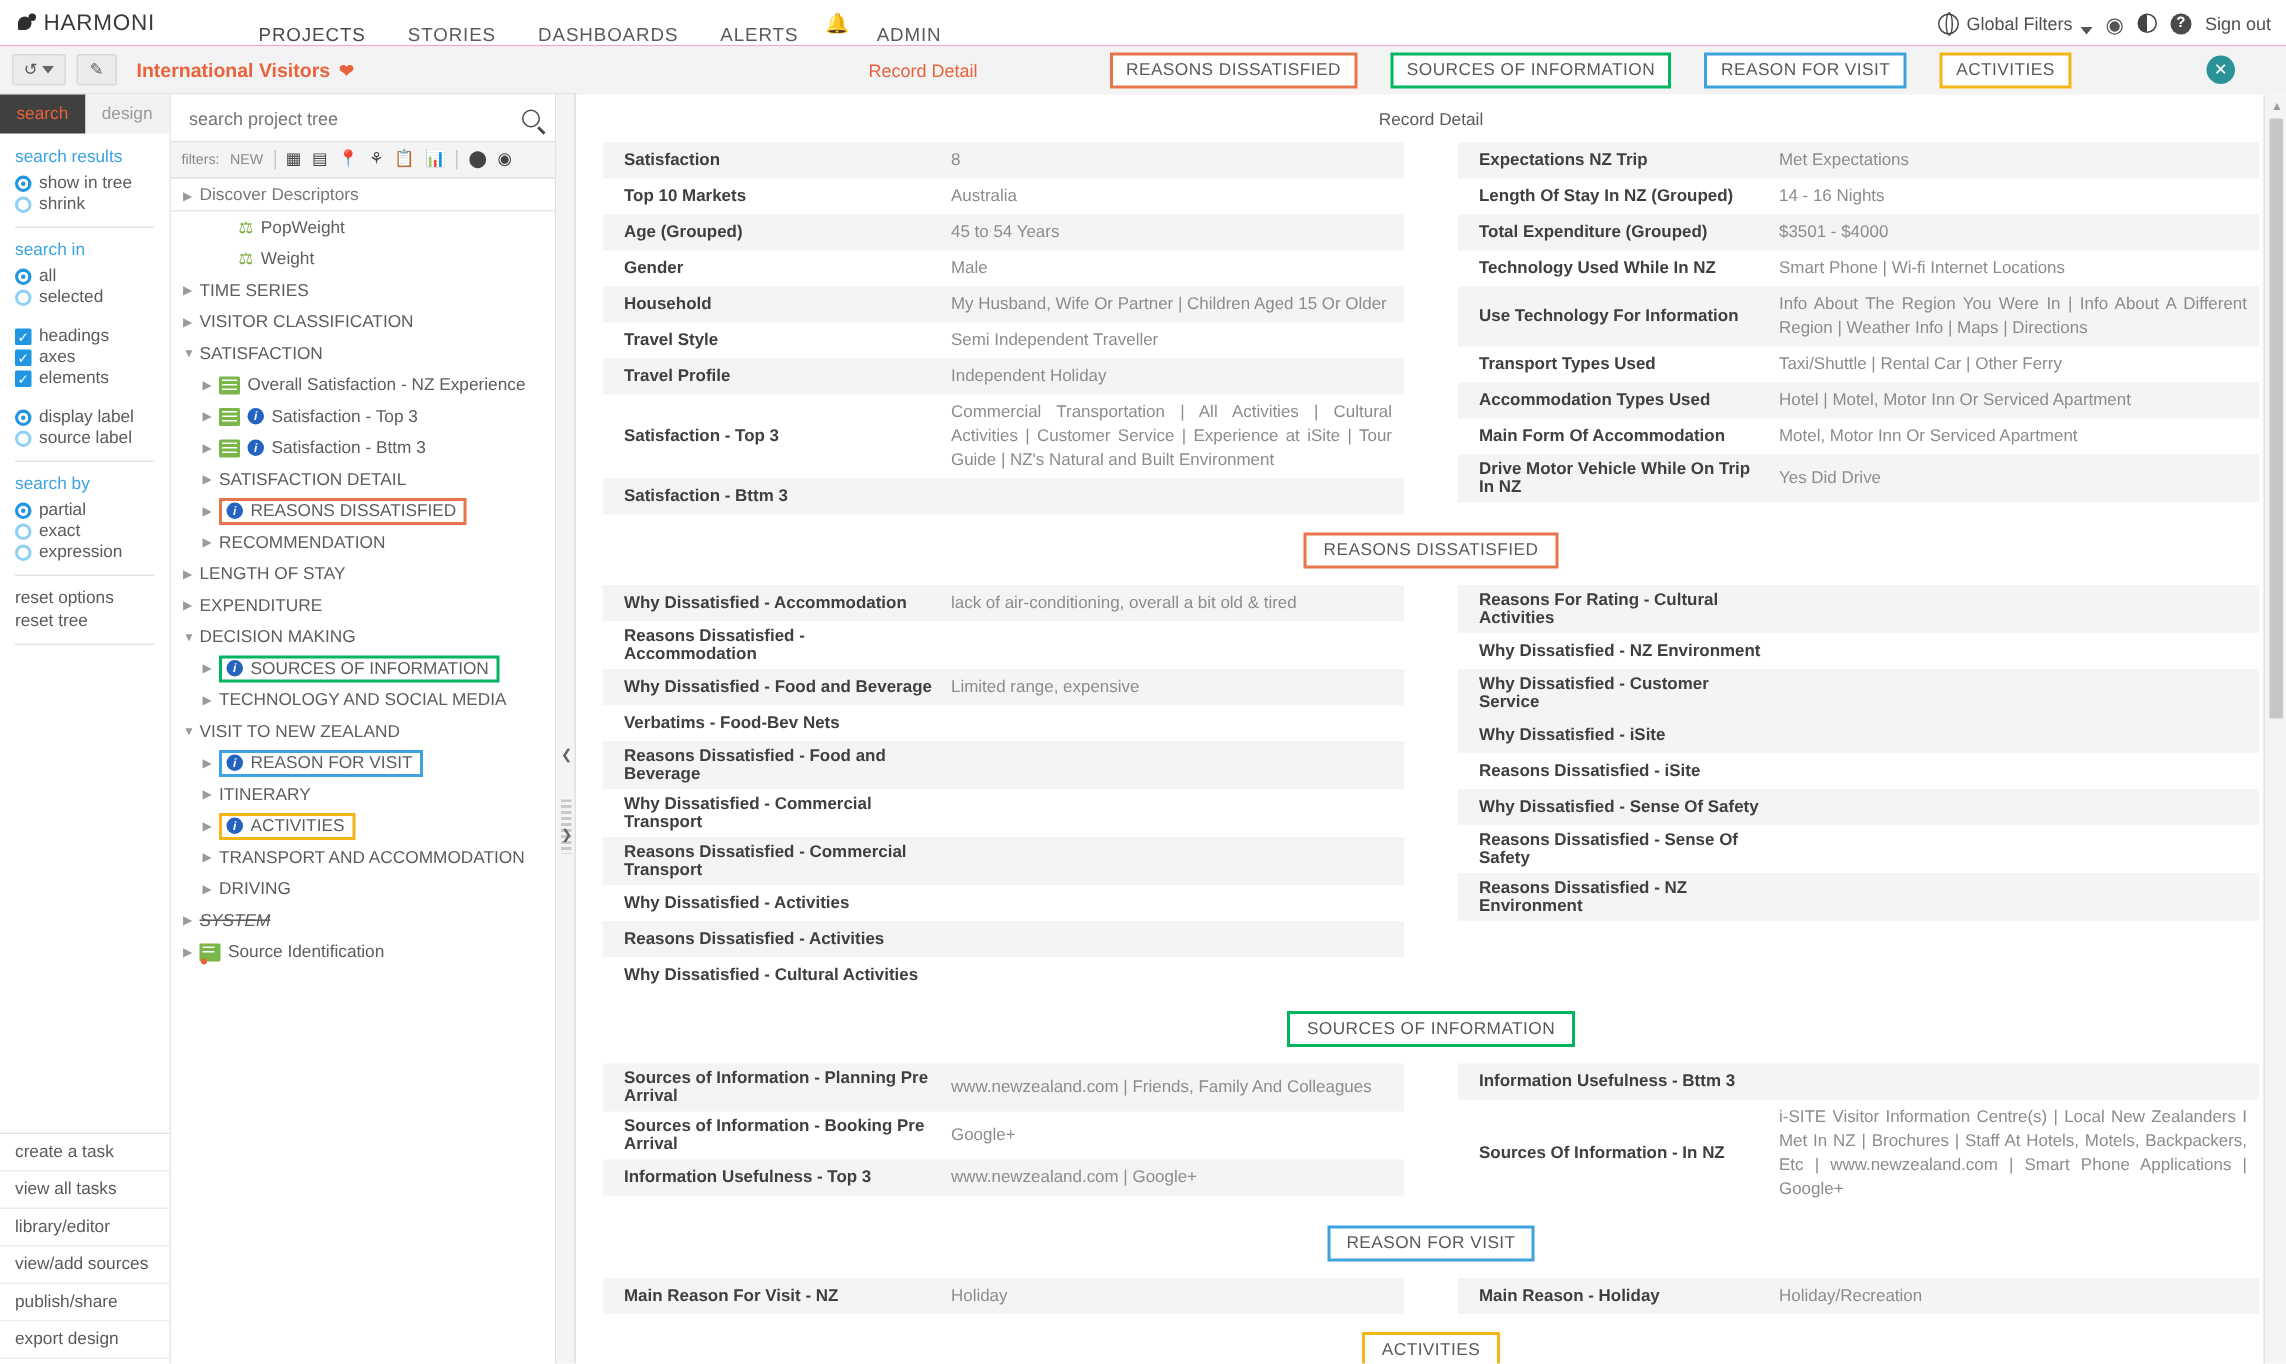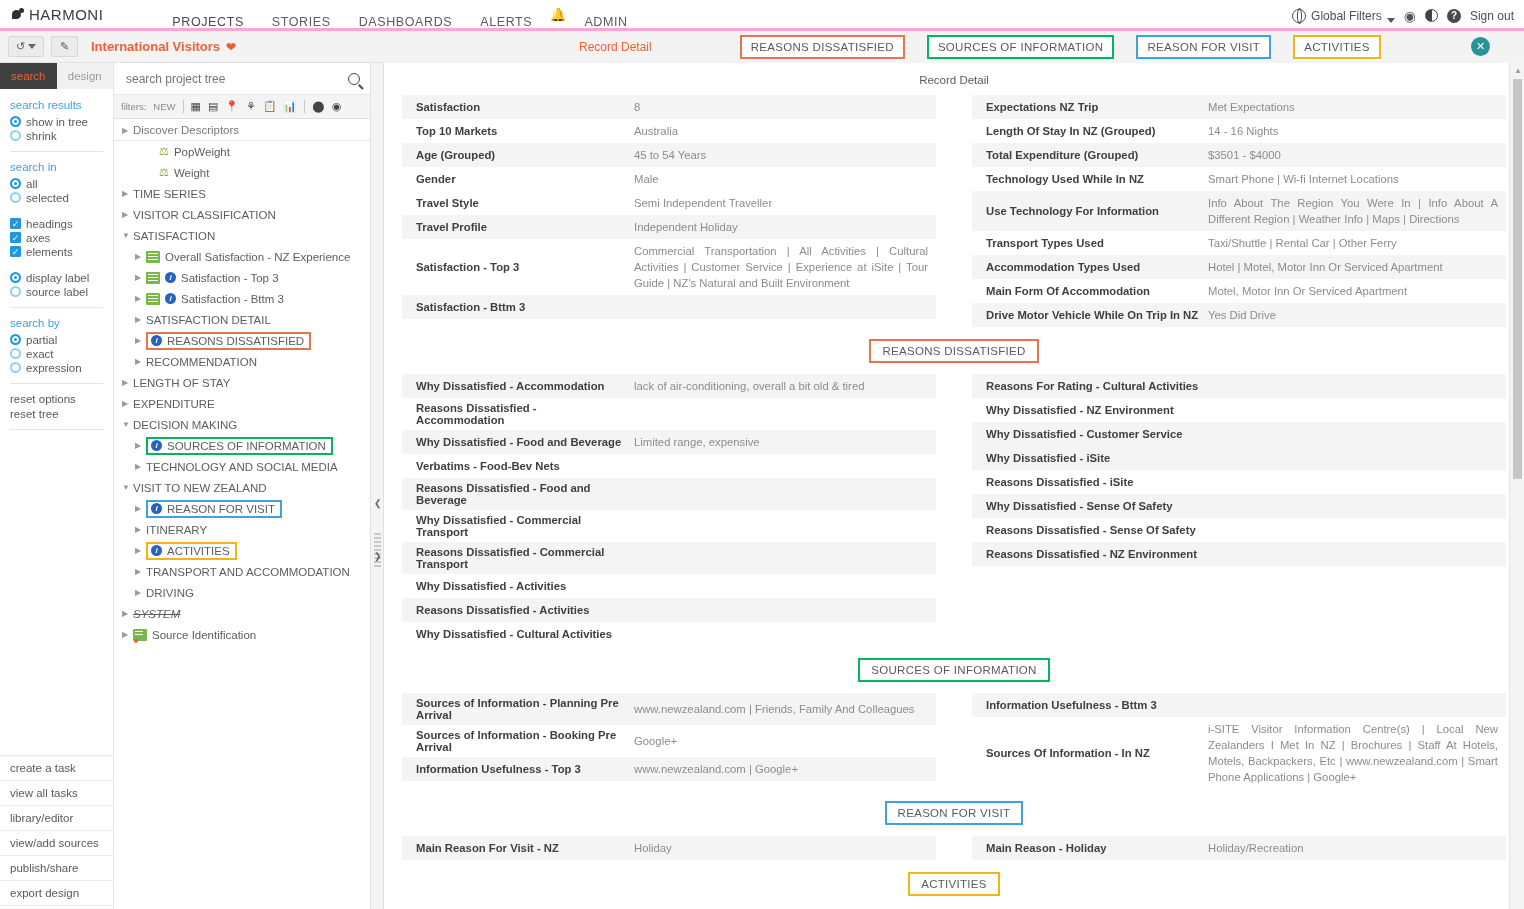--- a/index.html
+++ b/index.html
@@ -12,21 +12,21 @@
     color: #4a4a4a;
   }
 
   
   .topnav {
     height: 31px;
     background: #fff;
     display: flex;
     align-items: center;
     position: relative;
-    border-bottom: 3px solid #f9a8d4;
+    border-bottom: 1px solid #f9a8d4;
   }
   .brand {
     display: flex; align-items: center;
     margin-left: 12px;
     font-size: 15px;
     letter-spacing: .5px;
     color: #3b3b3b;
     font-weight: 400;
   }
   .brand-mark {
@@ -161,21 +161,21 @@
     justify-content: center; cursor: pointer;
   }
   .opt-tab.active { color: #e8623a; background: #404040; }
   .opt-tab.inactive { color: #9b9b9b; background: #f1f1f1; }
   .opt-body { padding: 8px 0 0 10px; }
   .opt-head {
     color: #3ba3e0; font-size: 11.5px; margin: 9px 0 5px 0;
   }
   .opt-head.first { margin-top: 2px; }
   .radio-row, .check-row {
-    display: flex; align-items: flex-start; gap: 5px;
+    display: flex; align-items: flex-end; gap: 5px;
     font-size: 11.5px; color: #5a5a5a; margin: 2px 0; cursor: pointer;
   }
   .rd {
     width: 11px; height: 11px; border-radius: 50%;
     border: 2px solid #2196e3; background: #fff; flex: none;
   }
   .rd.on { background: #2196e3; box-shadow: inset 0 0 0 2px #fff; }
   .rd.off { border-color: #8fd0f5; }
   .ck {
     width: 11px; height: 11px; border: 1px solid #2196e3; background: #2196e3;
@@ -319,21 +319,21 @@
   }
   .kv.zebra { background: #f4f4f4; }
   .kv .k {
     width: 218px; flex: none; font-size: 11.3px;
     color: #3f3f3f; font-weight: bold; padding-right: 8px;
   }
   .kv .v {
     flex: 1; font-size: 11.3px; color: #8c8c8c;
     text-align: justify; line-height: 16px; word-break: break-word;
   }
-  .col.right .kv .k { width: 222px; }
+  .col.right .kv .k { width: 200px; }
   .vscroll {
     position: absolute; right: 0; top: 0; bottom: 0; width: 15px;
     background: #f4f4f4; border-left: 1px solid #e3e3e3;
   }
   .vthumb {
     position: absolute; top: 16px; left: 3px; width: 9px; height: 400px;
     background: #c6c6c6; border-radius: 1px;
   }
   .vscroll .va {
     position: absolute; left: 4px; font-size: 8px; color: #9a9a9a;
@@ -688,20 +688,24 @@
               <div class="v">Australia</div>
             </div>
             <div class="kv zebra">
               <div class="k">Age (Grouped)</div>
               <div class="v">45 to 54 Years</div>
             </div>
             <div class="kv">
               <div class="k">Gender</div>
               <div class="v">Male</div>
             </div>
+            <div class="kv zebra">
+              <div class="k">Household</div>
+              <div class="v">My Husband, Wife Or Partner | Children Aged 15 Or Older</div>
+            </div>
             <div class="kv">
               <div class="k">Travel Style</div>
               <div class="v">Semi Independent Traveller</div>
             </div>
             <div class="kv zebra">
               <div class="k">Travel Profile</div>
               <div class="v">Independent Holiday</div>
             </div>
             <div class="kv">
               <div class="k">Satisfaction - Top 3</div>

